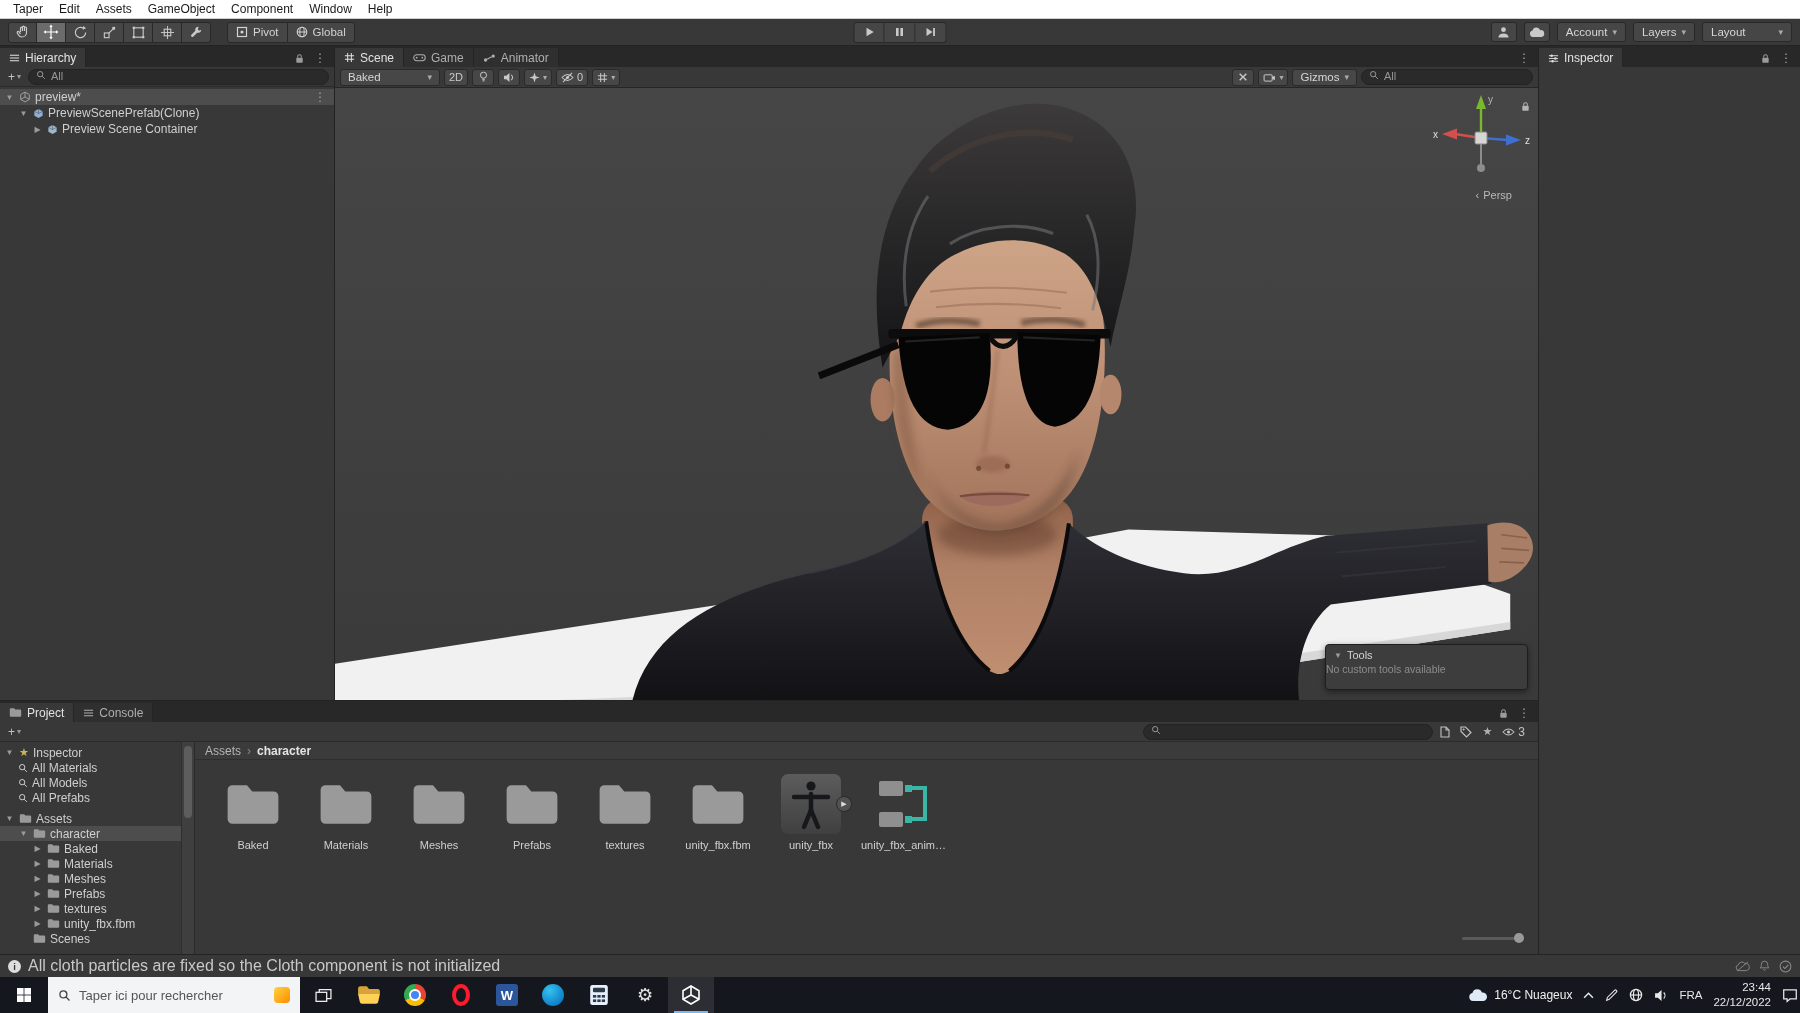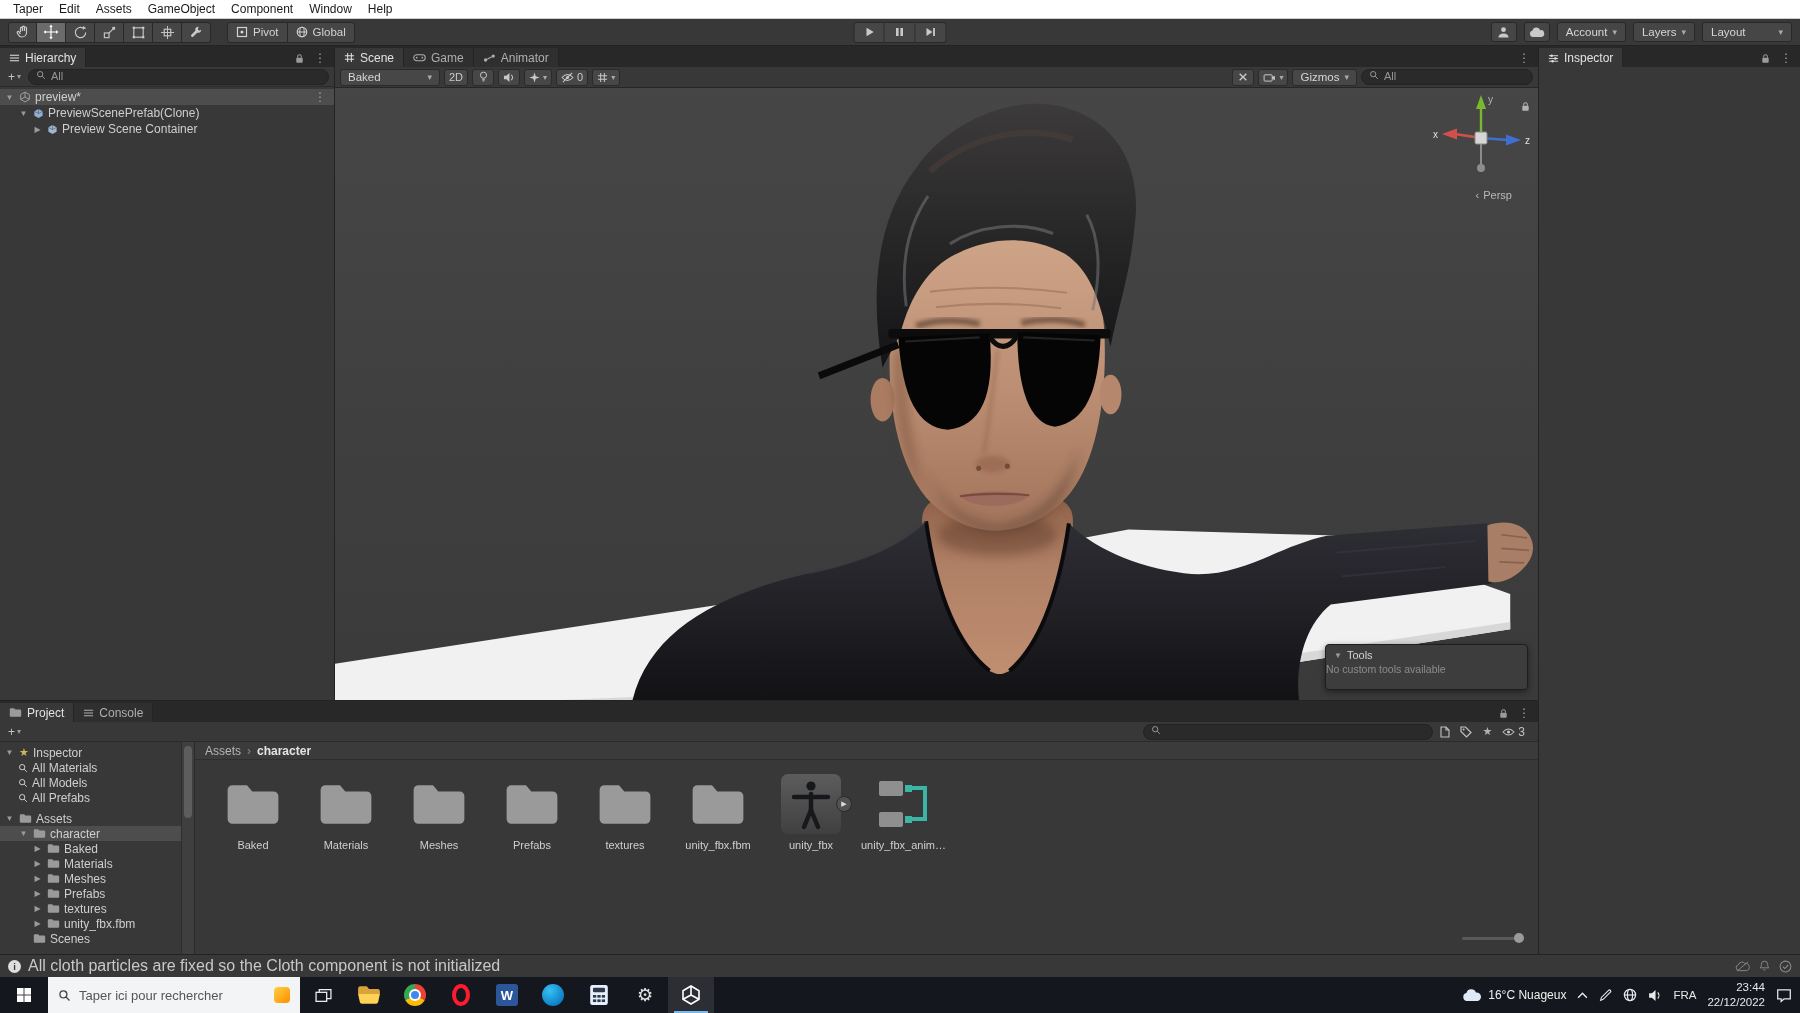--- a/index.html
+++ b/index.html
@@ -116,21 +116,21 @@
 .tb-search .hl-ico{margin-left:auto;width:16px;height:16px;border-radius:4px;background:linear-gradient(135deg,#ffd23f,#ff8c00)}
 .tb-cell.app{position:relative}
 .tb-cell.app.active{background:rgba(255,255,255,.10)}
 .tb-cell.app.active::after{content:"";position:absolute;left:6px;right:6px;bottom:0;height:2px;background:#76b9ed}
 .chrome-ico{width:22px;height:22px;border-radius:50%;background:conic-gradient(#ea4335 0 120deg,#fbbc05 120deg 240deg,#34a853 240deg 360deg);position:relative}
 .chrome-ico::after{content:"";position:absolute;left:5px;top:5px;width:8px;height:8px;border-radius:50%;background:#4285f4;border:2px solid #fff}
 .opera-ico{width:18px;height:22px;border-radius:50%;border:4px solid #ff1b2d}
 .word-ico{width:22px;height:22px;border-radius:3px;background:#2b579a;color:#fff;font-weight:bold;font-size:13px;display:flex;align-items:center;justify-content:center}
 .edge-ico{width:22px;height:22px;border-radius:50%;background:radial-gradient(circle at 35% 30%,#35c1f1,#0067b8)}
 .gear-glyph{font-size:18px;color:#e0e0e0;line-height:1}
-.tray{margin-left:auto;display:flex;align-items:center;gap:11px;padding-right:8px}
+.tray{margin-left:auto;display:flex;align-items:center;gap:11px;padding-right:2px}
 .tray .weather{display:flex;align-items:center;gap:6px;font-size:12px;color:#f0f0f0}
 .tray .lang{font-size:11.5px}
 .tray .clock{text-align:right;font-size:11.5px;line-height:1.3}
 </style>
 </head>
 <body>
 
 <svg width="0" height="0" style="position:absolute">
 <defs>
 <symbol id="s-search" viewBox="0 0 12 12">

